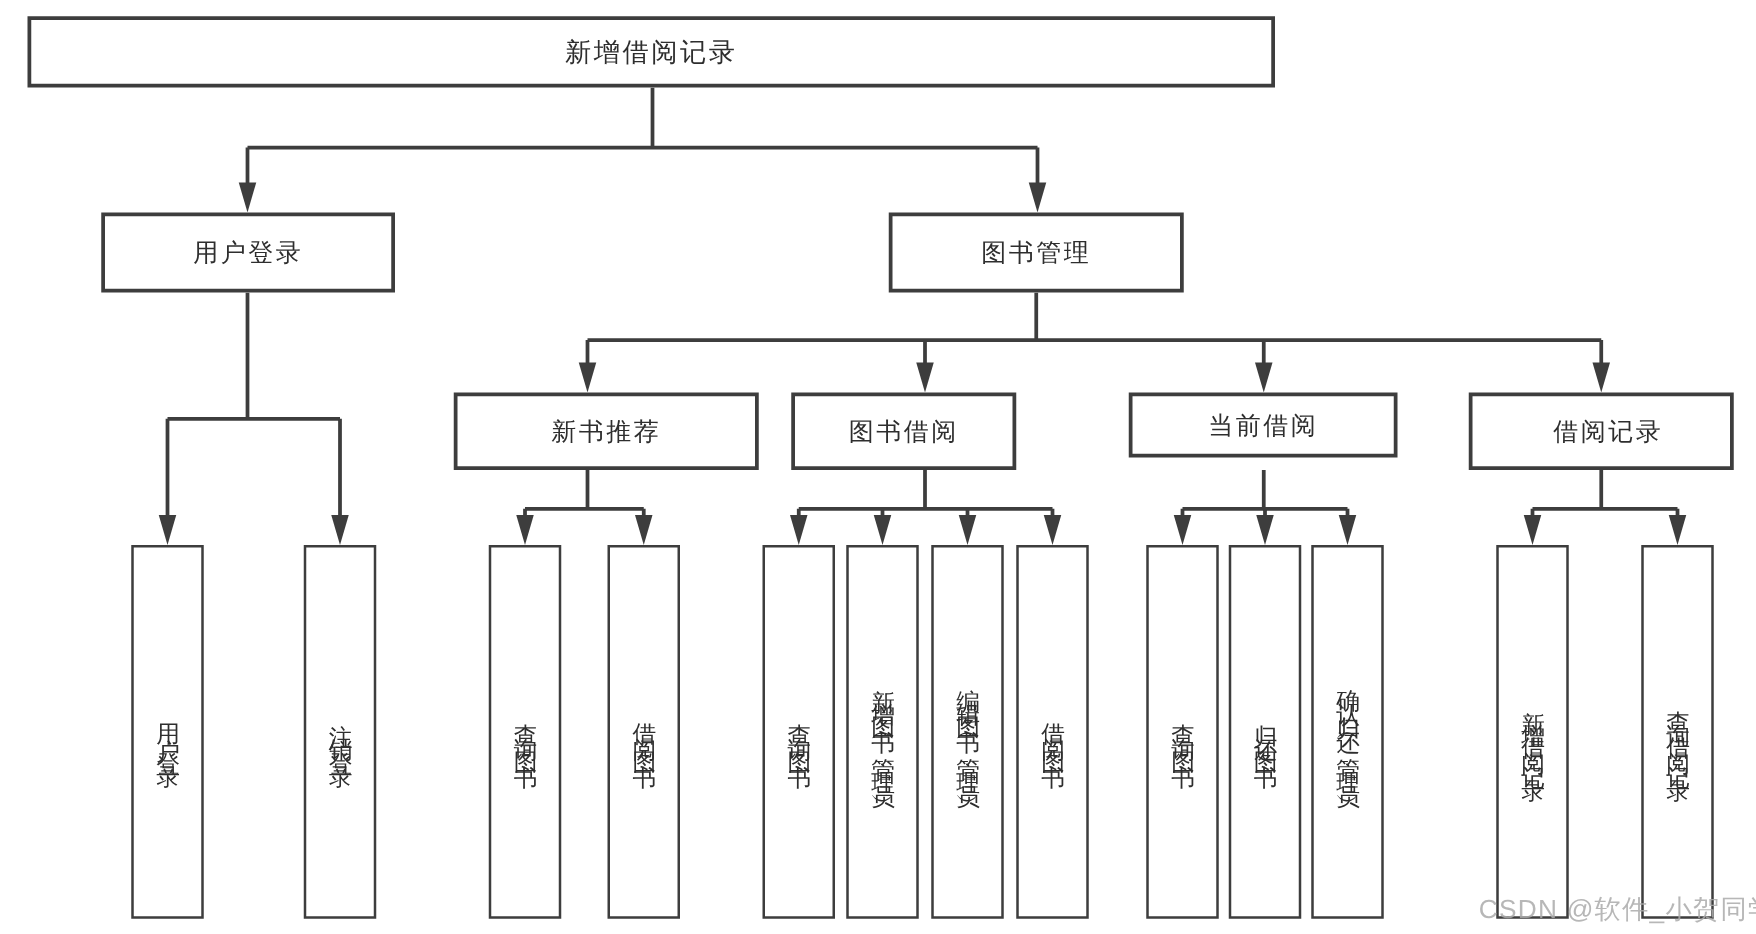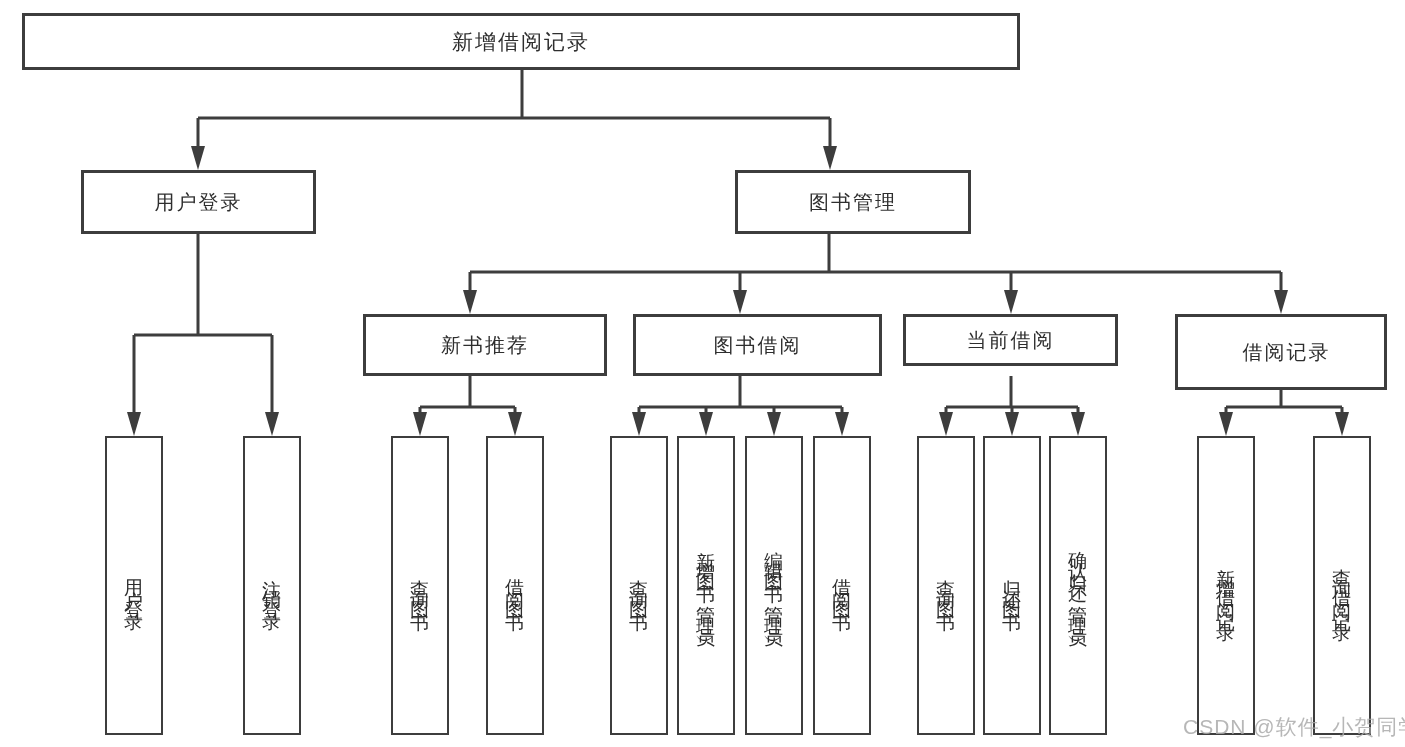--- a/index.html
+++ b/index.html
@@ -101,34 +101,34 @@
     </g>
   </svg>
 
   <div class="node root" style="left:22px; top:13px; width:998px; height:57px;">
     <span>新增借阅记录</span>
   </div>
 
   <div class="node hbox" style="left:81px; top:170px; width:235px; height:64px;">
     <span>用户登录</span>
   </div>
-  <div class="node hbox" style="left:711px; top:170px; width:236px; height:64px;margin-left:24px;">
+  <div class="node hbox" style="left:711px; top:170px; width:236px; height:64px;">
     <span>图书管理</span>
   </div>
 
   <div class="node hbox" style="left:363px; top:314px; width:244px; height:62px;">
     <span>新书推荐</span>
   </div>
-  <div class="node hbox" style="left:633px; top:314px; width:249px; height:62px;">
+  <div class="node hbox" style="left:633px; top:314px; width:180px; height:62px;">
     <span>图书借阅</span>
   </div>
   <div class="node hbox" style="left:903px; top:314px; width:215px; height:52px;">
     <span>当前借阅</span>
   </div>
-  <div class="node hbox" style="left:1175px; top:314px; width:212px; height:76px;padding-left:11px;">
+  <div class="node hbox" style="left:1175px; top:314px; width:212px; height:62px;padding-left:11px;">
     <span>借阅记录</span>
   </div>
 
   <div class="node leaf" style="left:105px; top:436px; width:58px; height:299px;">
     <span class="vtext">用户登录</span>
   </div>
   <div class="node leaf" style="left:243px; top:436px; width:58px; height:299px;">
     <span class="vtext">注销登录</span>
   </div>
 

